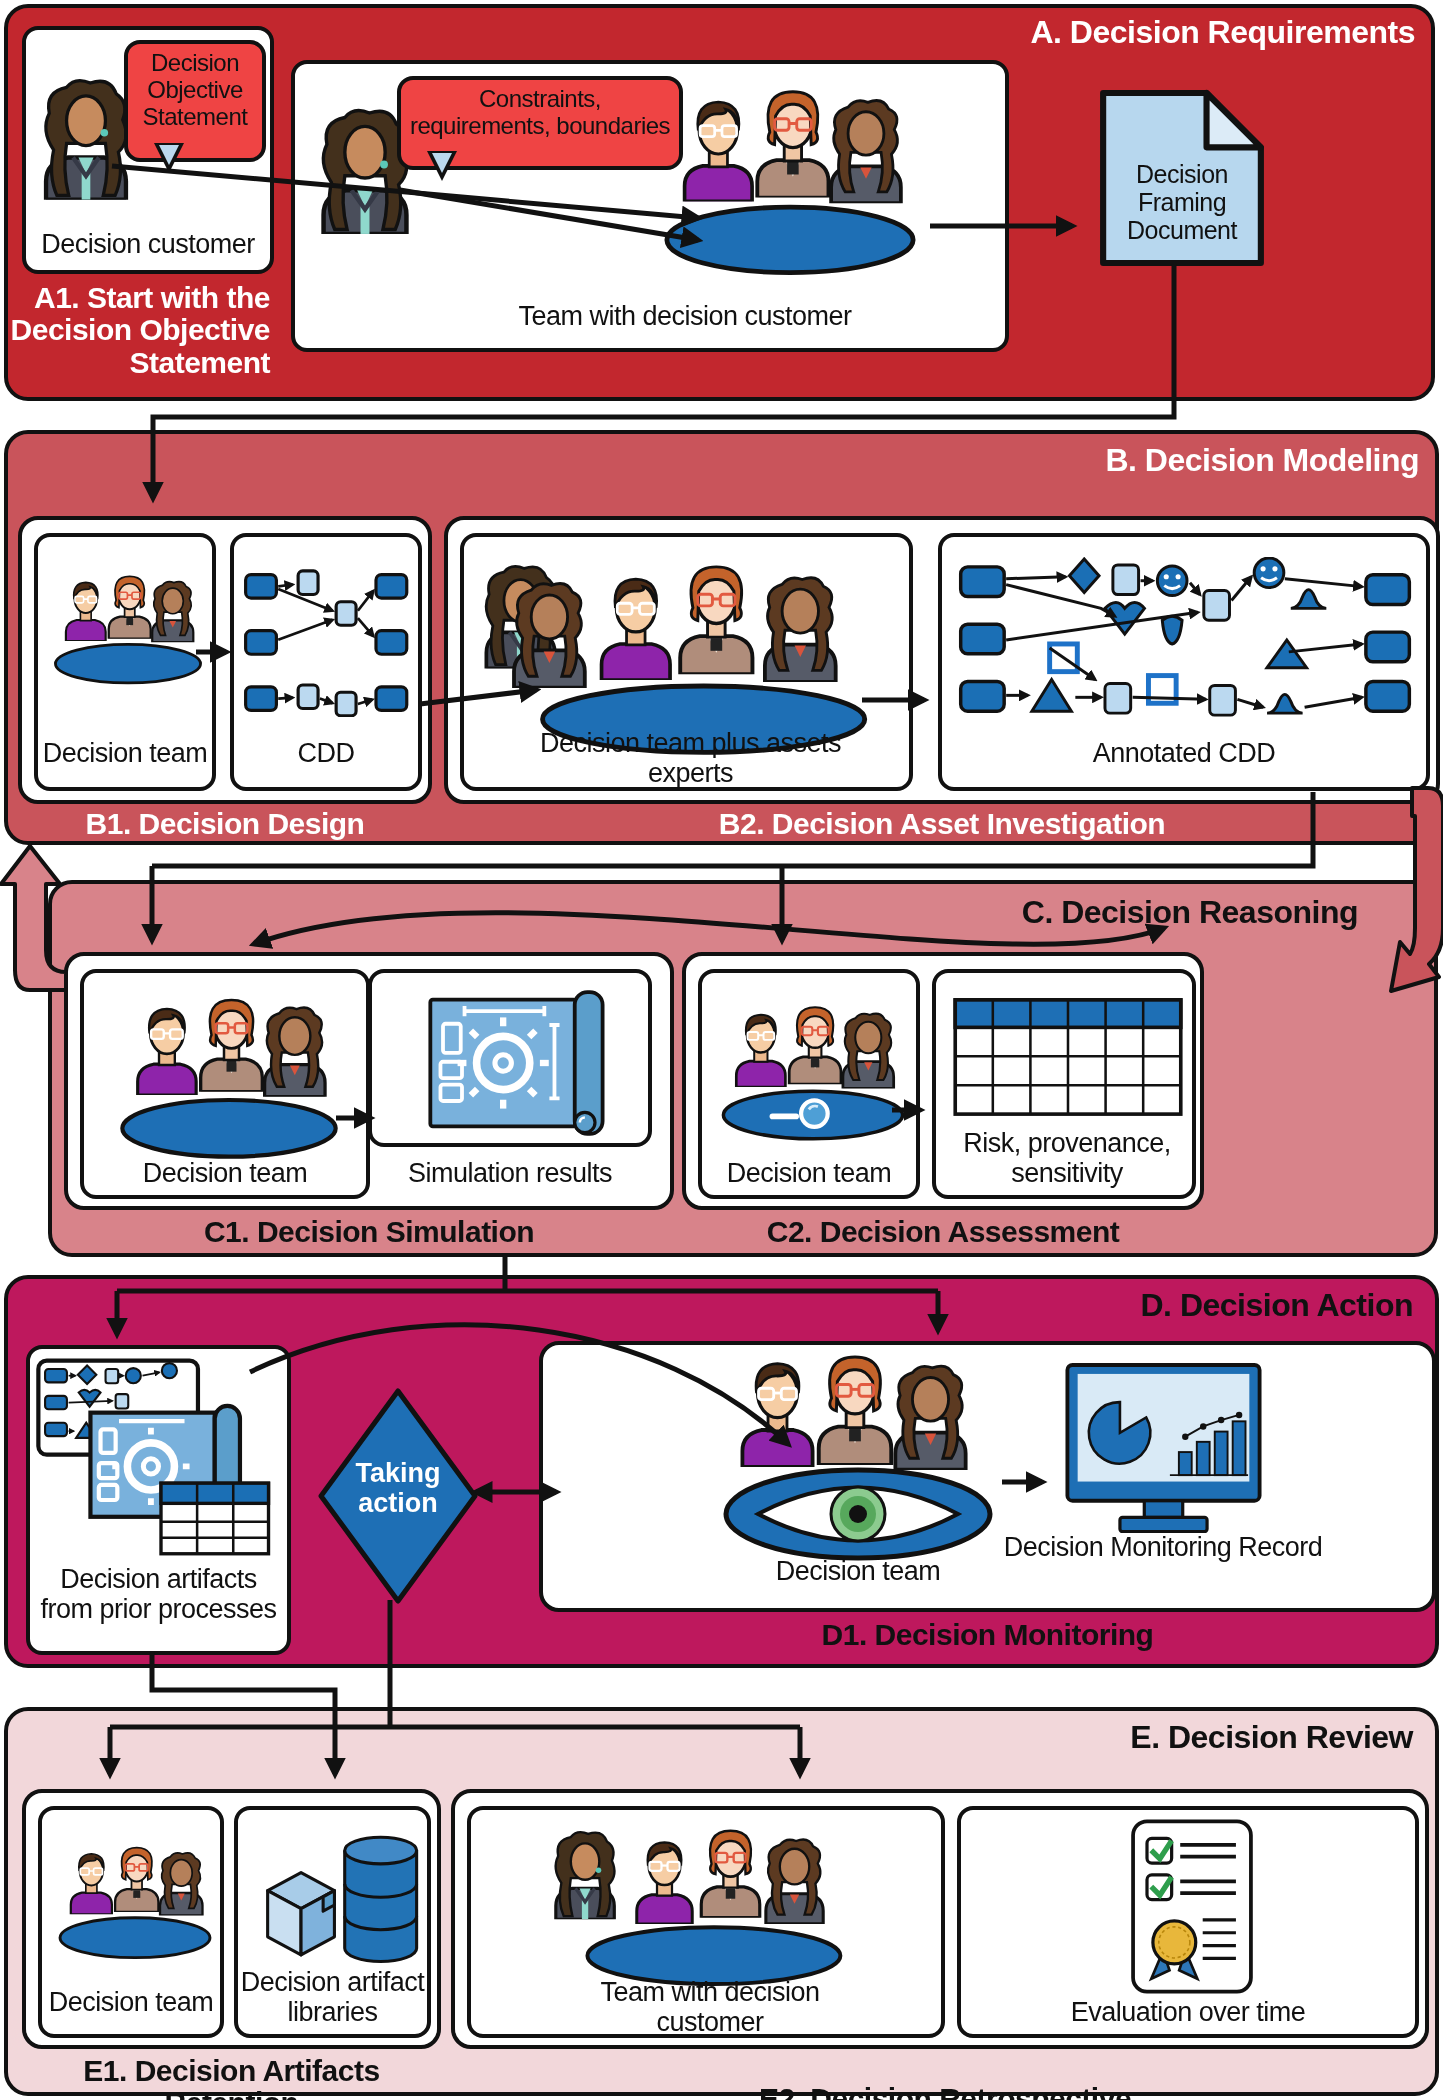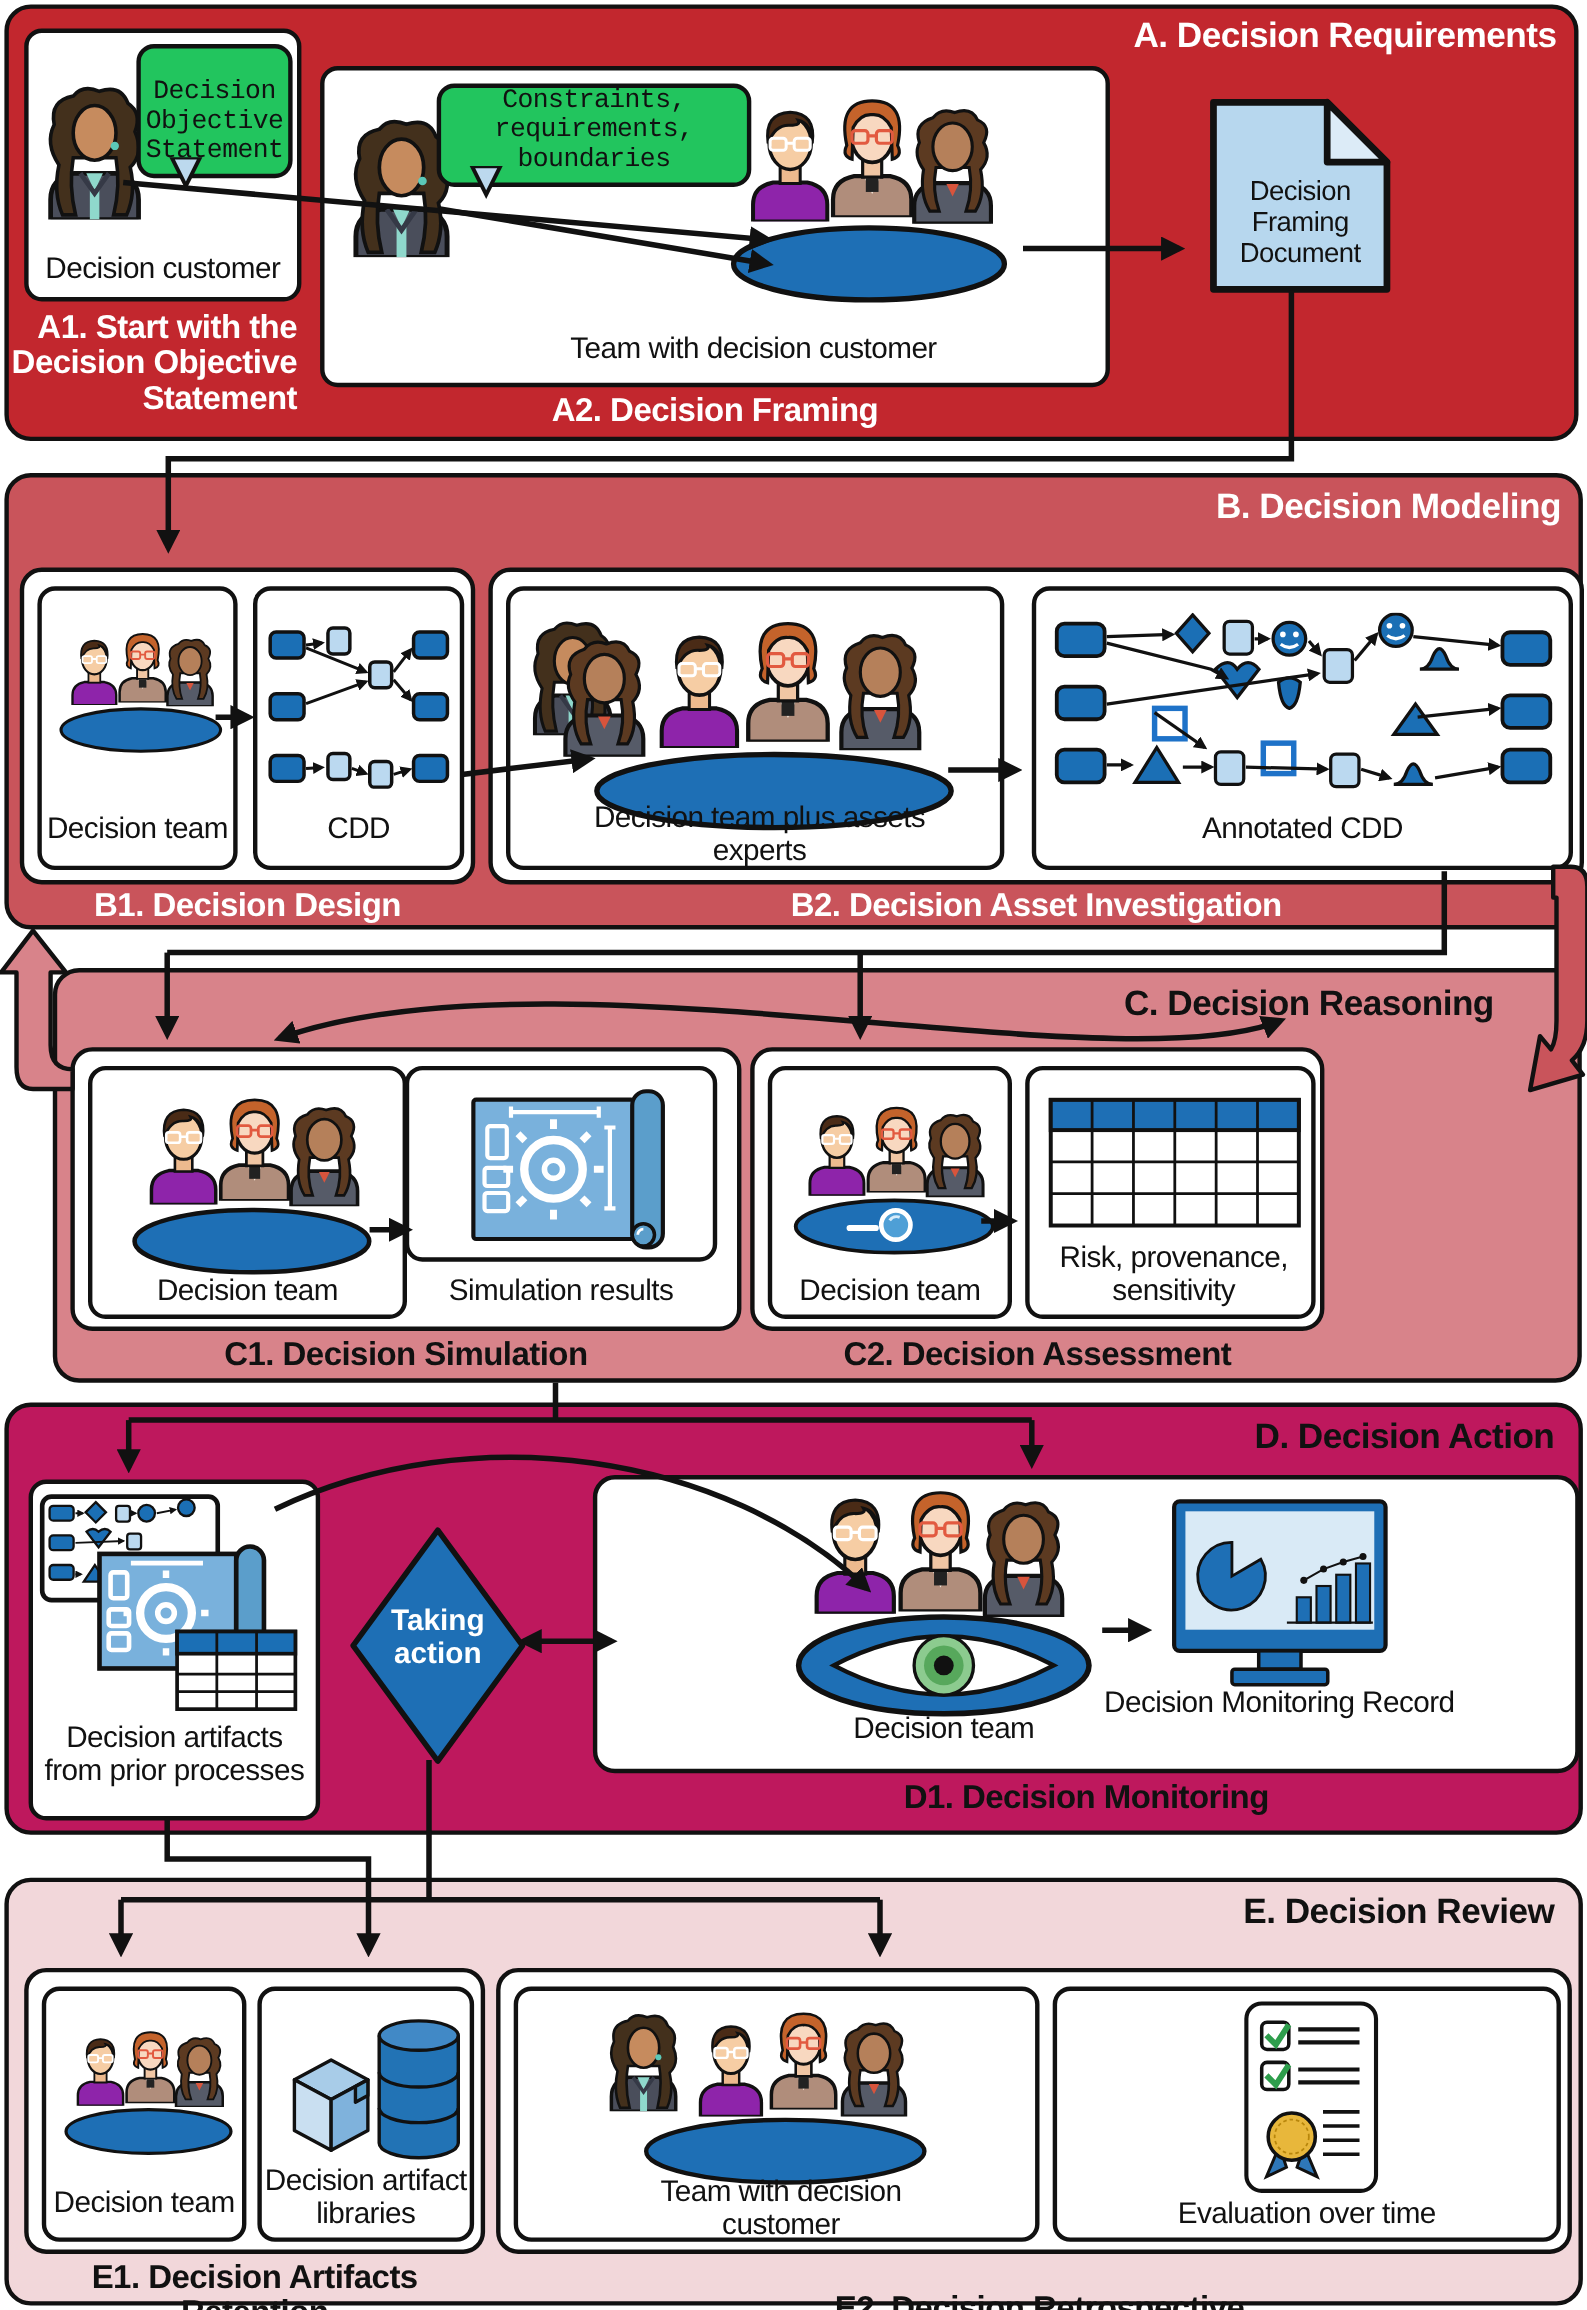--- a/index.html
+++ b/index.html
@@ -5,23 +5,23 @@
   html,body{margin:0;padding:0;background:#fff;}
   .stage{position:relative;width:1443px;height:2100px;background:#fff;
          font-family:"Liberation Sans",sans-serif;color:#111;overflow:hidden;}
   .stage *{box-sizing:border-box;}
   .sec{position:absolute;border:4px solid #111;border-radius:24px;}
   .ttl{position:absolute;font-weight:700;font-size:32px;letter-spacing:-0.5px;white-space:nowrap;}
   .cap{position:absolute;font-weight:700;font-size:30px;letter-spacing:-0.5px;text-align:center;line-height:1.08;}
   .wbox{position:absolute;background:#fff;border:4px solid #111;border-radius:16px;}
   .gbox{position:absolute;background:#fff;border:4px solid #111;border-radius:20px;}
   .lbl{position:absolute;font-size:27px;letter-spacing:-0.5px;text-align:center;line-height:1.1;color:#111;}
-  .bubble{position:absolute;background:#22c55e;border:4px solid #111;border-radius:16px;
-          display:flex;align-items:flex-end;justify-content:center;text-align:center;
-          font-size:24px;line-height:1.12;padding:6px;letter-spacing:-0.5px;font-family:Liberation Mono, monospace;}
+  .bubble{position:absolute;background:#ef4444;border:4px solid #111;border-radius:16px;
+          display:flex;align-items:flex-start;justify-content:center;text-align:center;
+          font-size:24px;line-height:1.12;padding:6px;letter-spacing:-0.5px;}
   .bubble::before{content:"";position:absolute;left:26px;bottom:-30px;border:15px solid transparent;border-top:30px solid #111;}
   .bubble::after{content:"";position:absolute;left:31px;bottom:-17px;border:10px solid transparent;border-top:20px solid #BCD9EE;}
   .icon{position:absolute;}
   .white{color:#fff;}
   .overlay{position:absolute;left:0;top: 0;width:1443px;height:2100px;pointer-events:none;z-index:40;}
   .dtext{position:absolute;color:#fff;font-weight:700;font-size:27px;text-align:center;line-height:1.1;z-index:45;}
   .doctext{position:absolute;font-size:25px;text-align:center;line-height:1.12;letter-spacing:-0.5px;}
 </style>
 </head>
 <body>
@@ -100,21 +100,20 @@
       <span>Constraints, requirements, boundaries</span>
     </div>
     <svg class="icon" style="left:330px;top:22px;width:330px;height:202px;" viewBox="0 0 300 210">
       <use href="#pm" x="28" y="10" width="95" height="110"></use>
       <use href="#pw1" x="103" y="0" width="100" height="116"></use>
       <use href="#pw2" x="180" y="8" width="98" height="114"></use>
       <ellipse cx="150" cy="160" rx="128" ry="34" fill="#1E6FB5" stroke="#111" stroke-width="5"></ellipse>
     </svg>
     <div class="lbl" style="left:180px;width:420px;top:238px;">Team with decision customer</div>
   </div>
-  <div class="cap white" style="left:283px;top:350px;width:718px;">A2. Decision Framing</div>
 
   <svg class="icon" style="left:1086px;top:78px;width:176px;height:184px;" viewBox="0 0 200 210">
     <path d="M10 8 H128 L190 70 V202 H10 Z" fill="#B7D7EE" stroke="#111" stroke-width="7" stroke-linejoin="round"></path>
     <path d="M128 8 V70 H190 Z" fill="#DCEBF7" stroke="#111" stroke-width="7" stroke-linejoin="round"></path>
   </svg>
   <div class="doctext" style="left:1098px;top:152px;width:152px;">Decision Framing Document</div>
 </div>
 
 <div class="sec" style="left:4px;top:430px;width:1435px;height:415px;background:#C9545B;">
   <div class="ttl white" style="right:16px;top:8px;">B. Decision Modeling</div>

